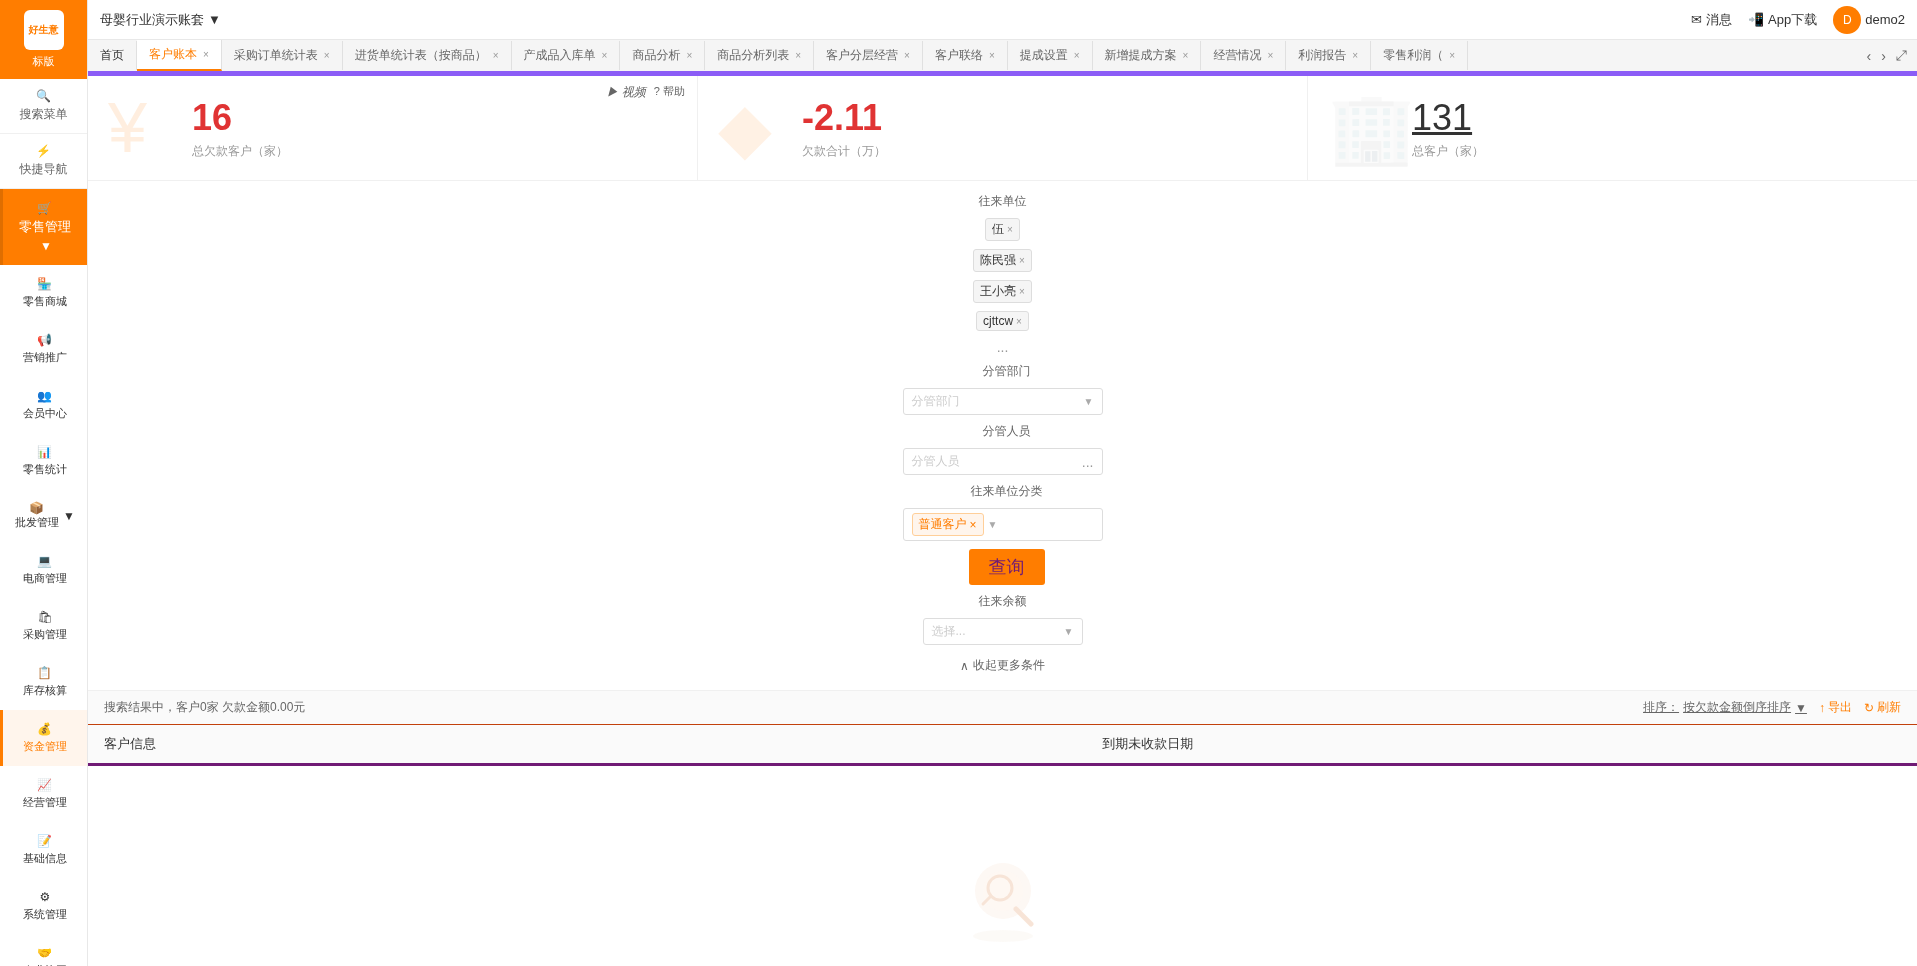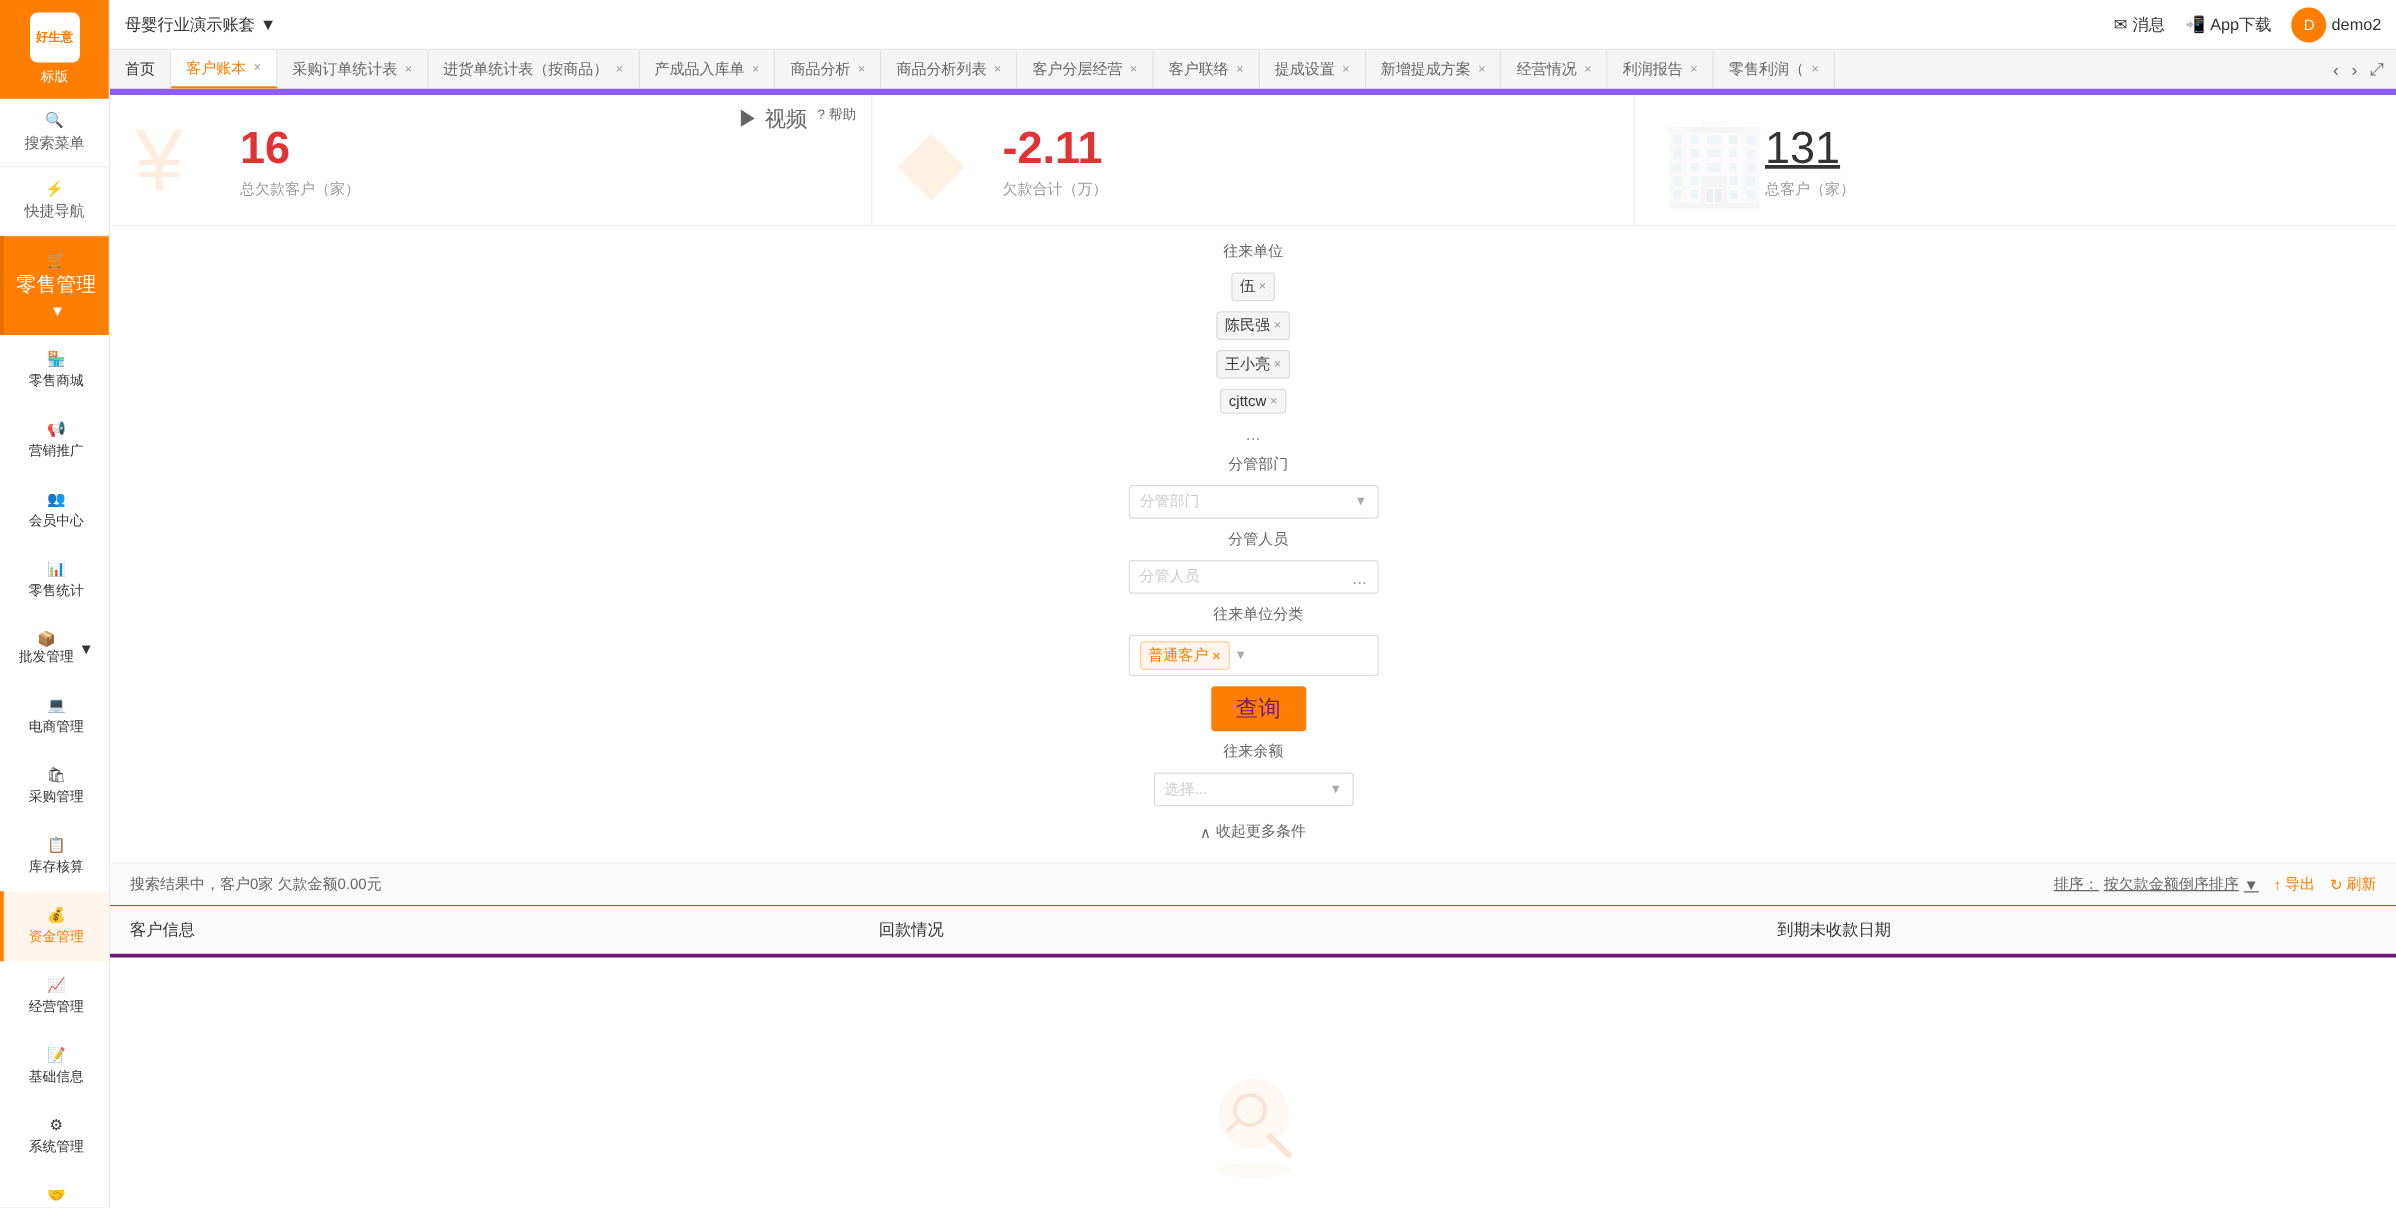--- a/index.html
+++ b/index.html
@@ -101,21 +101,21 @@
     <span>搜索菜单</span>
   </div>
 
   <div class="sidebar-search">
     <span>⚡</span>
     <span>快捷导航</span>
   </div>
 
   <div class="sidebar-nav-item active" style="background:#ff7d00; border-left:3px solid #e06e00;">
     <span class="nav-icon" style="color:#fff;">🛒</span>
-    <span style="color:#fff;font-size:16px;text-align:right;">零售管理</span>
+    <span style="color:#fff;font-size:13px;text-align:right;">零售管理</span>
     <span class="arrow-icon" style="color:#fff;">▼</span>
   </div>
 
   <div class="sidebar-nav-item">
     <span class="nav-icon">🏪</span>
     <span style="font-size:11px;">零售商城</span>
   </div>
 
   <div class="sidebar-nav-item">
     <span class="nav-icon">📢</span>
@@ -271,21 +271,21 @@
   </div>
 
   <div class="page-content">
 
     <div class="stats-row">
       <div class="stat-card">
         <div style="position:absolute;left:20px;top:50%;transform:translateY(-50%);opacity:0.12;font-size:70px;color:#ff7d00;">¥</div>
         <div class="stat-value" style="margin-left:80px;">16</div>
         <div class="stat-label" style="margin-left:80px;">总欠款客户（家）</div>
         <div style="position:absolute;right:12px;top:8px;display:flex;gap:8px;">
-          <span style="font-size:17px;color:#666;cursor:pointer;">▶ 视频</span>
+          <span style="font-size:12px;color:#666;cursor:pointer;font-style:italic;">▶ 视频</span>
           <span style="font-size:11px;color:#666;cursor:pointer;">? 帮助</span>
         </div>
       </div>
       <div class="stat-card">
         <div style="position:absolute;left:20px;top:50%;transform:translateY(-50%);opacity:0.1;font-size:70px;color:#ff7d00;">◆</div>
         <div class="stat-value negative" style="margin-left:80px;">-2.11</div>
         <div class="stat-label" style="margin-left:80px;">欠款合计（万）</div>
       </div>
       <div class="stat-card">
         <div style="position:absolute;left:20px;top:50%;transform:translateY(-50%);opacity:0.1;font-size:70px;color:#66b3e0;">🏢</div>
@@ -369,21 +369,20 @@
         </div>
         <div class="action-btn">
           <span>↻</span>
           <span>刷新</span>
         </div>
       </div>
     </div>
 
     <div class="table-header">
       <div class="th th-customer">客户信息</div>
-      <div class="th th-payment">回款情况</div>
       <div class="th th-date">到期未收款日期</div>
     </div>
 
     <div class="empty-state">
       <div style="font-size:80px;opacity:0.3;margin-bottom:12px;">
         
         <svg width="100" height="100" viewBox="0 0 100 100" fill="none" xmlns="http://www.w3.org/2000/svg">
           <ellipse cx="50" cy="90" rx="30" ry="6" fill="#f0e0d0" opacity="0.5"></ellipse>
           <circle cx="50" cy="45" r="28" fill="#f5d5c0" opacity="0.6"></circle>
           <circle cx="50" cy="45" r="20" fill="#fce8d8" opacity="0.8"></circle>

